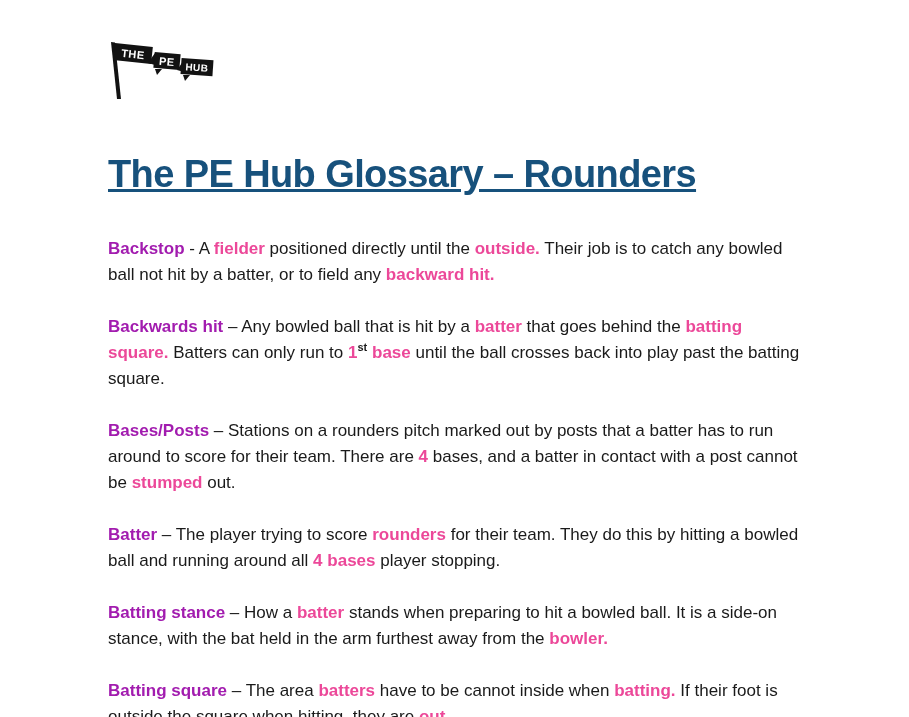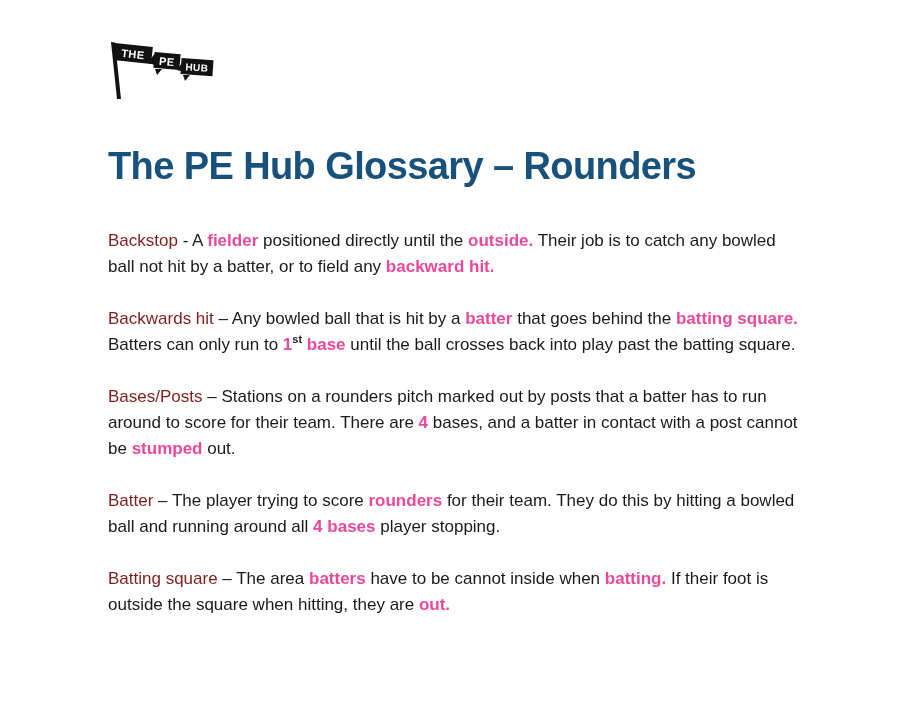--- a/index.html
+++ b/index.html
@@ -4,31 +4,32 @@
 <style>
   html,body{margin:0;padding:0;}
   body{
     width:909px;height:717px;overflow:hidden;background:#ffffff;
     font-family:"Liberation Sans",sans-serif;
   }
   .page{position:relative;width:909px;height:717px;background:#ffffff;}
   .logo{position:absolute;left:102px;top:40px;width:114px;height:62px;}
   .content{position:absolute;left:108px;top:136px;width:692px;}
   h1.title{
-    margin:8px 0 40px 0;
+    margin:16px 0 40px 0;
     font-size:38px;line-height:44px;font-weight:700;letter-spacing:-0.6px;
     color:#17517c;
+    text-decoration:underline;
   }
   .glossary p.entry{
     margin:0 0 26px 0;
     font-size:17px;line-height:26px;color:#1a1a1a;
   }
   .seg-plain{font-weight:400;}
   .seg-bold{font-weight:700;color:#ec4899;}
-  .seg-term{font-weight:400;color:#7f1d1d;}
+  .seg-term{font-weight:700;color:#a21caf;}
   sup.seg-bold-sup{font-weight:700;font-size:11px;line-height:0;}
   .logo text{
     font-family:"Liberation Sans",sans-serif;font-weight:700;fill:#ffffff;
     letter-spacing:0.5px;
   }
 </style>
 </head>
 <body>
 
 <div class="page">
@@ -57,17 +58,18 @@
     <polygon points="81,35 88,35 83,41" fill="#121212"></polygon>
   </svg>
 
   <div class="content">
     <h1 class="title">The PE Hub Glossary – Rounders</h1>
     <div class="glossary">
         <p class="entry"><span class="seg-term">Backstop</span><span class="seg-plain"> - A </span><span class="seg-bold">fielder</span><span class="seg-plain"> positioned directly until the </span><span class="seg-bold">outside.</span><span class="seg-plain"> Their job is to catch any bowled ball not hit by a batter, or to field any </span><span class="seg-bold">backward hit.</span></p>
         <p class="entry"><span class="seg-term">Backwards hit</span><span class="seg-plain"> – Any bowled ball that is hit by a </span><span class="seg-bold">batter</span><span class="seg-plain"> that goes behind the </span><span class="seg-bold">batting square.</span><span class="seg-plain"> Batters can only run to </span><span class="seg-bold">1</span><sup class="seg-bold-sup">st</sup><span class="seg-bold"> base</span><span class="seg-plain"> until the ball crosses back into play past the batting square.</span></p>
         <p class="entry"><span class="seg-term">Bases/Posts</span><span class="seg-plain"> – Stations on a rounders pitch marked out by posts that a batter has to run around to score for their team. There are </span><span class="seg-bold">4</span><span class="seg-plain"> bases, and a batter in contact with a post cannot be </span><span class="seg-bold">stumped</span><span class="seg-plain"> out.</span></p>
         <p class="entry"><span class="seg-term">Batter</span><span class="seg-plain"> – The player trying to score </span><span class="seg-bold">rounders</span><span class="seg-plain"> for their team. They do this by hitting a bowled ball and running around all </span><span class="seg-bold">4 bases</span><span class="seg-plain"> player stopping.</span></p>
+        <p class="entry"><span class="seg-term">Batting stance</span><span class="seg-plain"> – How a </span><span class="seg-bold">batter</span><span class="seg-plain"> stands when preparing to hit a bowled ball. It is a side-on stance, with the bat held in the arm furthest away from the </span><span class="seg-bold">bowler.</span></p>
         <p class="entry"><span class="seg-term">Batting square</span><span class="seg-plain"> – The area </span><span class="seg-bold">batters</span><span class="seg-plain"> have to be cannot inside when </span><span class="seg-bold">batting.</span><span class="seg-plain"> If their foot is outside the square when hitting, they are </span><span class="seg-bold">out.</span></p>
       </div>
   </div>
 
 </div>
 
 </body></html>

